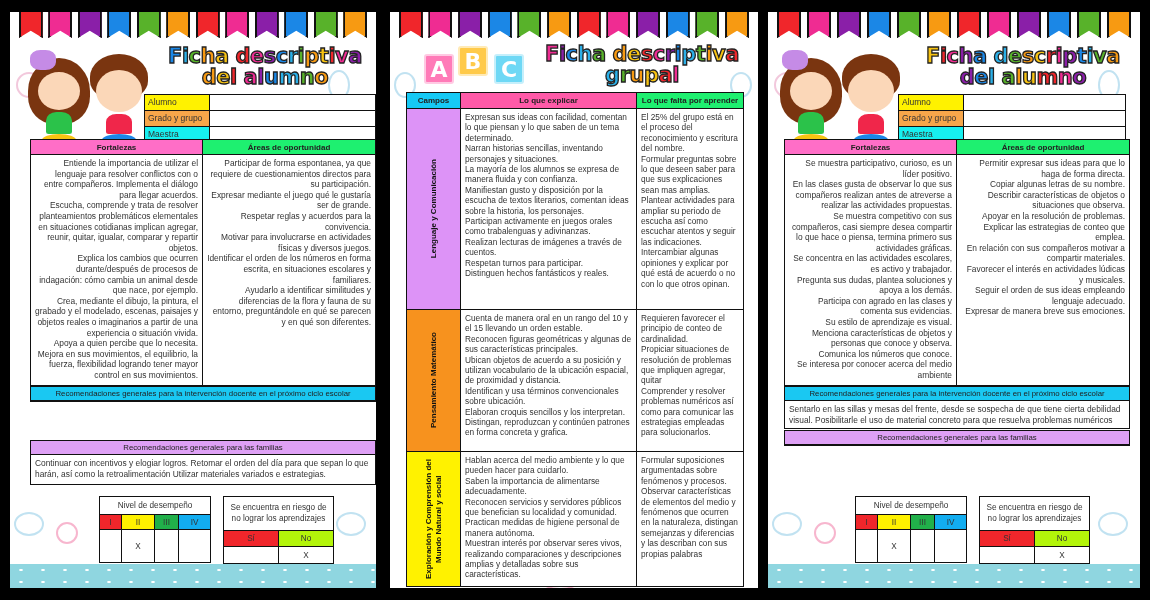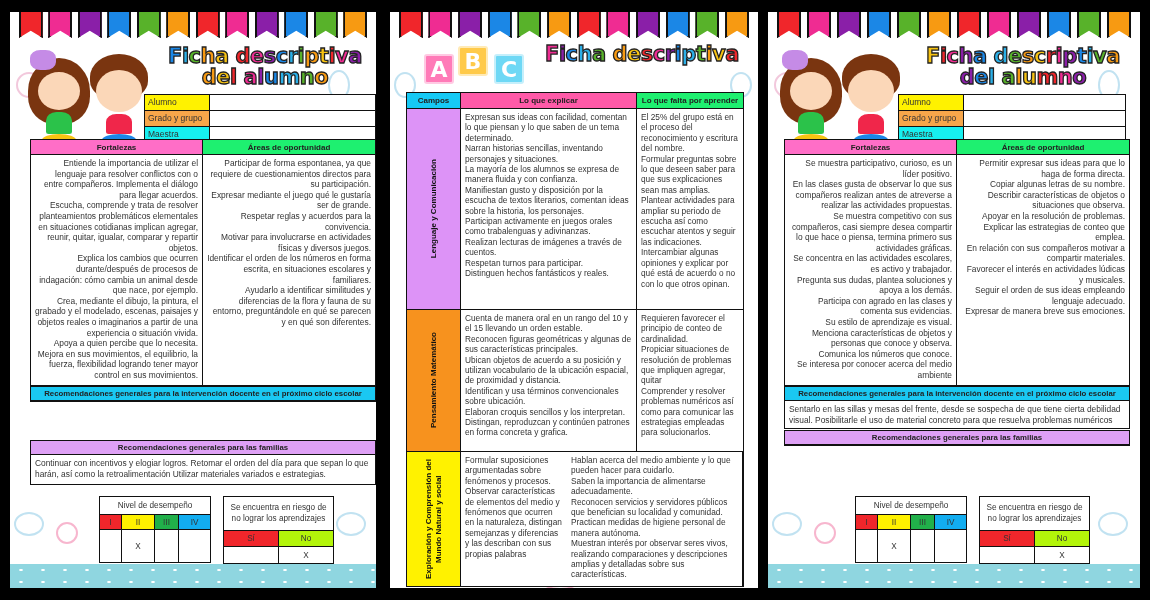--- a/index.html
+++ b/index.html
@@ -47,21 +47,21 @@
 
   
   .tbl { position: absolute; border: 1.5px solid #111; background: #fff; text-align: right; }
   .tbl-head { display: flex; height: 15px; border-bottom: 1.5px solid #111; font-size: 8px; font-weight: bold; }
   .tbl-head div { display: flex; align-items: center; justify-content: center; }
   .tbl-body { display: flex; font-size: 8.4px; line-height: 10.6px; color: #333; }
   .tbl-body .col { padding: 3px 4px; white-space: pre-line; }
   .col-l { border-right: 1.5px solid #111; }
 
   .rec { position: absolute; border: 1.5px solid #111; background: #fff; }
-  .rec-head { height: 14px; font-size: 7.8px; font-weight: bold; display: flex; align-items: center; justify-content: center; border-bottom: 1.5px solid #111; }
+  .rec-head { height: 14px; font-size: 7.8px; font-weight: normal; display: flex; align-items: center; justify-content: center; border-bottom: 1.5px solid #111; }
   .rec-body { font-size: 8.4px; line-height: 10.6px; padding: 3px 4px; color: #333; }
 
   
   .nivel { position: absolute; border: 1.5px solid #111; background: #fff; font-size: 8.2px; color: #333; }
   .nivel-title { height: 18px; display: flex; align-items: center; justify-content: center; border-bottom: 1.5px solid #111; }
   .nivel-levels, .nivel-marks { display: flex; }
   .nivel-levels div { height: 15px; display: flex; align-items: center; justify-content: center; border-right: 1.5px solid #111; border-bottom: 1.5px solid #111; }
   .nivel-marks div { height: 32px; display: flex; align-items: center; justify-content: center; border-right: 1.5px solid #111; }
   .nivel-levels div:last-child, .nivel-marks div:last-child { border-right: none; }
 
@@ -229,20 +229,21 @@
     <div class="flag" style="background:#58b22a"></div>
     <div class="flag" style="background:#f79a12"></div>
   </div>
 
   <div class="abc" style="left:34px;top:42px;background:#ff7bb8">A</div>
   <div class="abc" style="left:68px;top:34px;background:#ffca4a">B</div>
   <div class="abc" style="left:104px;top:42px;background:#6ed8f5">C</div>
 
   <div class="title" style="left:142px;top:32px;width:220px;font-size:21px">
     <span class="l1" style="color:#1b87e6"><span class="c" style="color: rgb(239, 44, 146);">F</span><span class="c" style="color: rgb(138, 31, 168);">i</span><span class="c" style="color: rgb(27, 135, 230);">c</span><span class="c" style="color: rgb(43, 176, 232);">h</span><span class="c" style="color: rgb(88, 178, 42);">a</span><span class="c"> </span><span class="c" style="color: rgb(247, 154, 18);">d</span><span class="c" style="color: rgb(247, 195, 18);">e</span><span class="c" style="color: rgb(240, 38, 43);">s</span><span class="c" style="color: rgb(239, 44, 146);">c</span><span class="c" style="color: rgb(138, 31, 168);">r</span><span class="c" style="color: rgb(27, 135, 230);">i</span><span class="c" style="color: rgb(43, 176, 232);">p</span><span class="c" style="color: rgb(88, 178, 42);">t</span><span class="c" style="color: rgb(247, 154, 18);">i</span><span class="c" style="color: rgb(247, 195, 18);">v</span><span class="c" style="color: rgb(240, 38, 43);">a</span></span>
+    <span class="l2" style="color:#58b22a"><span class="c" style="color: rgb(43, 176, 232);">g</span><span class="c" style="color: rgb(88, 178, 42);">r</span><span class="c" style="color: rgb(247, 154, 18);">u</span><span class="c" style="color: rgb(247, 195, 18);">p</span><span class="c" style="color: rgb(240, 38, 43);">a</span><span class="c" style="color: rgb(239, 44, 146);">l</span></span>
   </div>
 
   <div class="gtbl">
     <div class="gtbl-head">
       <div style="width:54px;background:#16c9f5">Campos</div>
       <div style="width:176px;background:#ff5aa8">Lo que explicar</div>
       <div style="flex:1;background:#1ef070">Lo que falta por aprender</div>
     </div>
     <div class="grow" style="height:201px">
       <div class="gcampo" style="background:#dd93f7">
@@ -272,27 +273,27 @@
 Elaboran croquis sencillos y los interpretan.
 Distingan, reproduzcan y continúen patrones en forma concreta y grafica.</div>
       <div class="gcell gc2">Requieren favorecer el principio de conteo de cardinalidad.
 Propiciar situaciones de resolución de problemas que impliquen agregar, quitar
 Comprender y resolver problemas numéricos así como para comunicar las estrategias empleadas para solucionarlos.</div>
     </div>
     <div class="grow" style="height:134px">
       <div class="gcampo" style="background:#fff200">
           <span>Exploración y Comprensión del Mundo Natural y social</span>
         </div>
-      <div class="gcell gc2">Formular suposiciones argumentadas sobre fenómenos y procesos.
-Observar características de elementos del medio y fenómenos que ocurren en la naturaleza, distingan semejanzas y diferencias y las describan con sus propias palabras</div>
       <div class="gcell gc1">Hablan acerca del medio ambiente y lo que pueden hacer para cuidarlo.
 Saben la importancia de alimentarse adecuadamente.
 Reconocen servicios y servidores públicos que benefician su localidad y comunidad.
 Practican medidas de higiene personal de manera autónoma.
 Muestran interés por observar seres vivos, realizando comparaciones y descripciones amplias y detalladas sobre sus características.</div>
+      <div class="gcell gc2">Formular suposiciones argumentadas sobre fenómenos y procesos.
+Observar características de elementos del medio y fenómenos que ocurren en la naturaleza, distingan semejanzas y diferencias y las describan con sus propias palabras</div>
     </div>
   </div>
 </div>
 
 <div class="panel" id="p3">
   <div class="doodle" style="left:6px;top:60px;width:26px;height:26px;border-color:#e89ac0"></div>
   <div class="doodle" style="left:330px;top:58px;width:22px;height:30px;border-color:#8ecae6"></div>
   <div class="doodle" style="left:4px;top:500px;width:30px;height:24px;border-color:#8ecae6"></div>
   <div class="doodle" style="left:330px;top:500px;width:30px;height:24px;border-color:#8ecae6"></div>
   <div class="doodle" style="left:46px;top:510px;width:22px;height:22px;border-color:#f07aa6"></div>

